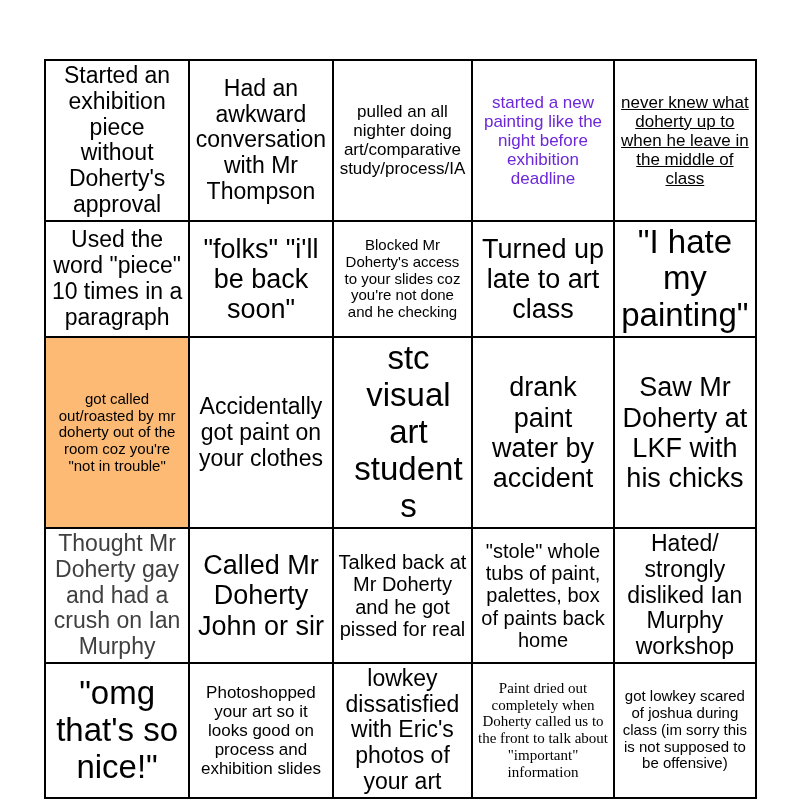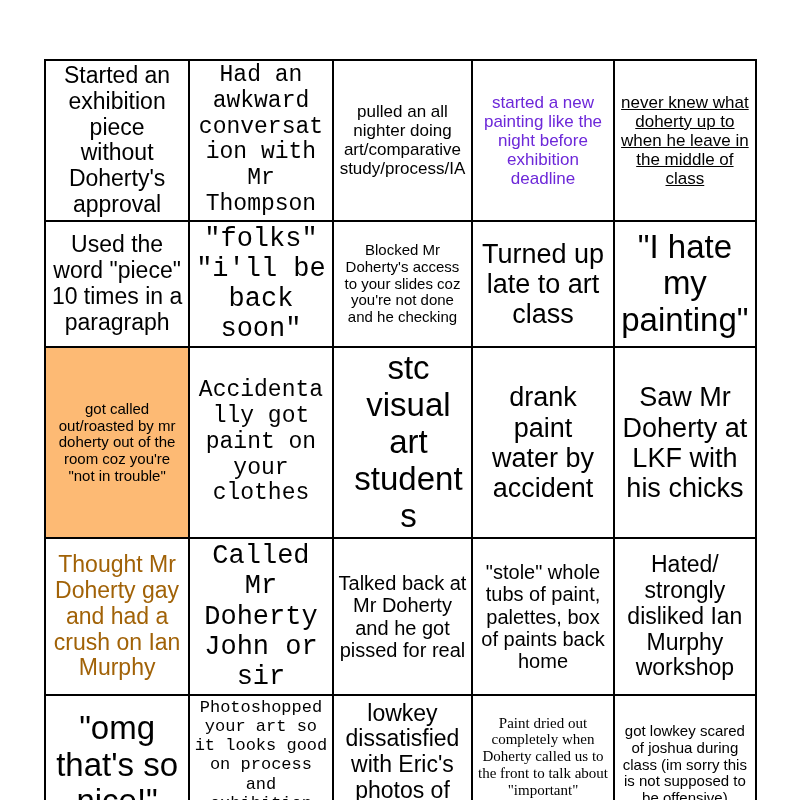--- a/index.html
+++ b/index.html
@@ -26,21 +26,21 @@
     background: #ffffff;
     color: #000000;
     text-align: center;
     vertical-align: middle;
     padding: 2px 4px;
     line-height: 1.12;
     overflow: hidden;
     word-wrap: break-word;
   }
   #bingo-card td.c0 { width: 20.3%; }
-  #bingo-card td.c1 { width: 20.2%; font-family: Liberation Mono, monospace; }
+  #bingo-card td.c1 { width: 20.2%; }
   #bingo-card td.c2 { width: 19.6%; }
   #bingo-card td.c3 { width: 19.9%; }
   #bingo-card td.c4 { width: 20.0%; }
 
   
   .fs-xs { font-size: 15px; }
   .fs-s  { font-size: 17px; }
   .fs-m  { font-size: 20px; }
   .fs-l  { font-size: 23px; }
   .fs-xl { font-size: 27px; }
@@ -66,21 +66,21 @@
       <td class="c4 fs-xxl" style="background: rgb(255, 255, 255); color: rgb(0, 0, 0); border-color: rgb(0, 0, 0);">"I hate my painting"</td>
     </tr>
     <tr>
       <td class="c0 fs-xs" style="background: #fdba74; color: rgb(0, 0, 0); border-color: rgb(0, 0, 0);">got called out/roasted by mr doherty out of the room coz you're "not in trouble"</td>
       <td class="c1 fs-l" style="background: rgb(255, 255, 255); color: rgb(0, 0, 0); border-color: rgb(0, 0, 0);">Accidentally got paint on your clothes</td>
       <td class="c2 fs-xxl" style="background: rgb(255, 255, 255); color: rgb(0, 0, 0); border-color: rgb(0, 0, 0); padding-left: 16px;">stc visual art students</td>
       <td class="c3 fs-xl" style="background: rgb(255, 255, 255); color: rgb(0, 0, 0); border-color: rgb(0, 0, 0);">drank paint water by accident</td>
       <td class="c4 fs-xl" style="background: rgb(255, 255, 255); color: rgb(0, 0, 0); border-color: rgb(0, 0, 0);">Saw Mr Doherty at LKF with his chicks</td>
     </tr>
     <tr>
-      <td class="c0 fs-l" style="background: rgb(255, 255, 255); color: #a16207; border-color: rgb(0, 0, 0);">Thought Mr Doherty gay and had a crush on Ian Murphy</td>
+      <td class="c0 fs-l" style="background: rgb(255, 255, 255); color: #404040; border-color: rgb(0, 0, 0);">Thought Mr Doherty gay and had a crush on Ian Murphy</td>
       <td class="c1 fs-xl" style="background: rgb(255, 255, 255); color: rgb(0, 0, 0); border-color: rgb(0, 0, 0);">Called Mr Doherty John or sir</td>
       <td class="c2 fs-m" style="background: rgb(255, 255, 255); color: rgb(0, 0, 0); border-color: rgb(0, 0, 0);">Talked back at Mr Doherty and he got pissed for real</td>
       <td class="c3 fs-m" style="background: rgb(255, 255, 255); color: rgb(0, 0, 0); border-color: rgb(0, 0, 0);">"stole" whole tubs of paint, palettes, box of paints back home</td>
       <td class="c4 fs-l" style="background: rgb(255, 255, 255); color: rgb(0, 0, 0); border-color: rgb(0, 0, 0);">Hated/ strongly disliked Ian Murphy workshop</td>
     </tr>
     <tr>
       <td class="c0 fs-xxl" style="background: rgb(255, 255, 255); color: rgb(0, 0, 0); border-color: rgb(0, 0, 0);">"omg that's so nice!"</td>
       <td class="c1 fs-s" style="background: rgb(255, 255, 255); color: rgb(0, 0, 0); border-color: rgb(0, 0, 0);">Photoshopped your art so it looks good on process and exhibition slides</td>
       <td class="c2 fs-l" style="background: rgb(255, 255, 255); color: rgb(0, 0, 0); border-color: rgb(0, 0, 0);">lowkey dissatisfied with Eric's photos of your art</td>
       <td class="c3 fs-xs" style="background: rgb(255, 255, 255); color: rgb(0, 0, 0); border-color: rgb(0, 0, 0); font-family: Liberation Serif, serif;">Paint dried out completely when Doherty called us to the front to talk about "important" information</td>

